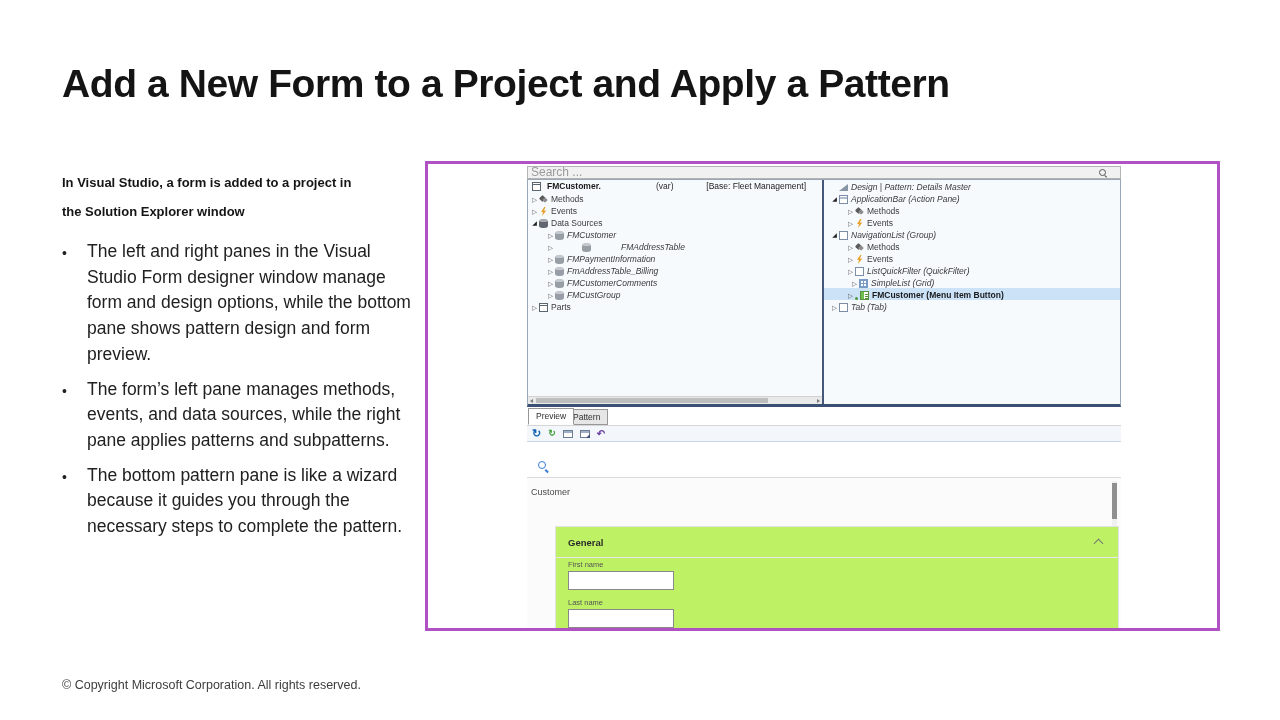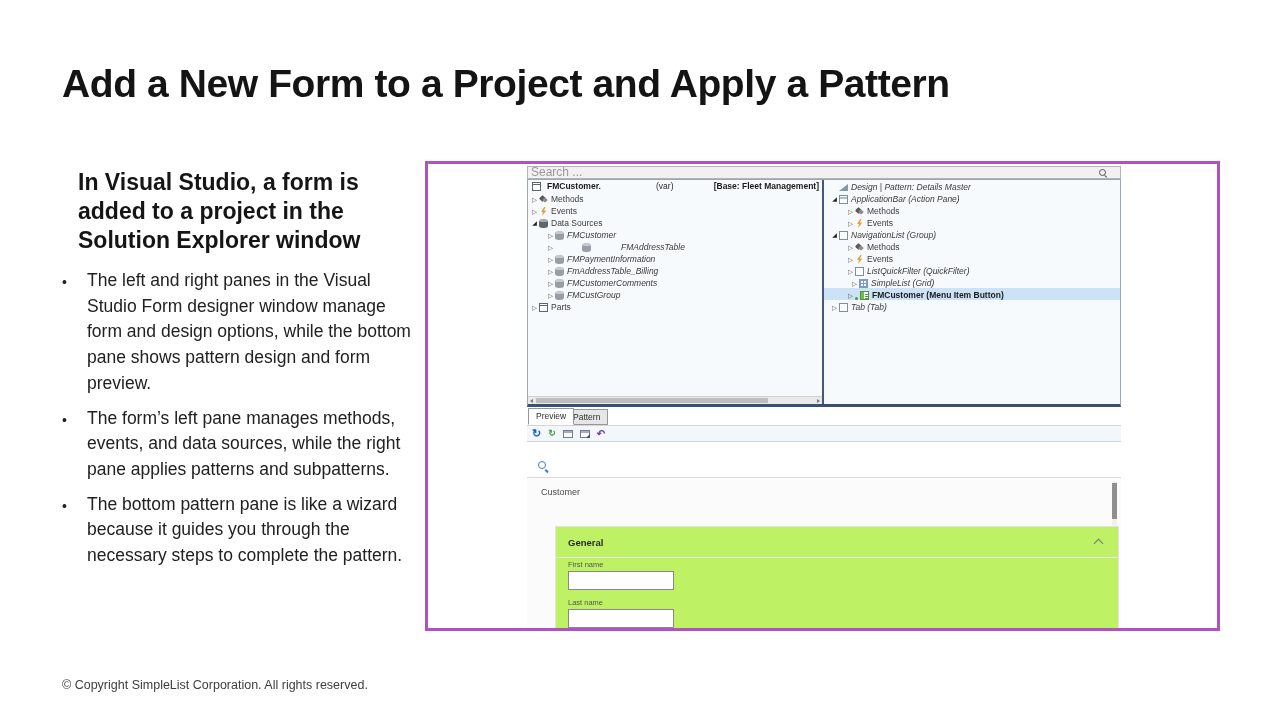--- a/index.html
+++ b/index.html
@@ -3,21 +3,21 @@
 <meta charset="utf-8">
 <style>
   html,body{margin:0;padding:0;}
   body{width:1280px;height:720px;background:#fff;position:relative;overflow:hidden;
        font-family:"Liberation Sans",sans-serif;}
 
   
   .slide-title{position:absolute;left:62px;top:62px;width:1100px;font-size:39px;
     font-weight:bold;color:#141414;letter-spacing:-0.4px;}
   .left-col{position:absolute;left:62px;top:168px;width:356px;}
-  .lead{font-size:23px;font-weight:bold;line-height:29px;color:#151515;width:290px;margin:0 0 13px 16px;}
+  .lead{font-size:13px;font-weight:bold;line-height:29px;color:#151515;width:290px;margin:0 0 13px 0;}
   .bullet{display:flex;font-size:17.5px;line-height:25.7px;color:#212121;margin-bottom:9px;}
   .bullet .dot{flex:none;width:25px;font-size:14px;padding-top:2px;color:#212121;}
   .bullet .btxt{width:326px;}
   .footer{position:absolute;left:62px;top:678px;font-size:12.5px;color:#3d3d3d;}
 
   
   .figure{position:absolute;left:425px;top:161px;width:795px;height:470px;
     box-sizing:border-box;border:3px solid #b052c4;background:#fff;}
   .shot{position:absolute;left:99px;top:2px;width:594px;height:462px;overflow:hidden;
     font-size:8.5px;color:#3a3a3a;background:#fff;}
@@ -45,21 +45,21 @@
   .lbl{margin-left:3px;color:#3a3a3a;}
   .lbl.it{font-style:italic;}
   .lbl.b{font-weight:bold;color:#1a1a1a;}
   .mod-dot{flex:none;width:3px;height:3px;border-radius:50%;background:#4e9a3c;margin-right:2px;}
 
   
   .thead{height:12px;position:relative;}
   .thead .hic{position:absolute;left:4px;top:2px;}
   .hdr-name{position:absolute;left:19px;top:1px;font-weight:bold;color:#1a1a1a;}
   .hdr-var{position:absolute;left:128px;top:1px;color:#2a2a2a;}
-  .hdr-base{position:absolute;right:3px;top:1px;font-weight:bold;color:#1a1a1a;}
+  .hdr-base{position:absolute;right:16px;top:1px;font-weight:normal;color:#1a1a1a;}
 
   
   .ic{flex:none;width:9px;height:9px;position:relative;display:inline-block;}
   .ic-form,.ic-parts{box-sizing:border-box;border:1px solid #5b6770;background:#fff;}
   .ic-form::before,.ic-parts::before{content:"";position:absolute;left:0;right:0;top:1px;height:1px;background:#5b6770;}
   .ic-methods::before{content:"";position:absolute;left:1px;top:1px;width:5px;height:5px;
     background:#5a5a5a;border-radius:1px;transform:rotate(45deg);}
   .ic-methods::after{content:"";position:absolute;left:4px;top:3px;width:4px;height:4px;
     background:#8c8c8c;border-radius:1px;transform:rotate(45deg);}
   .ic-events::before{content:"";position:absolute;left:1px;top:0;width:7px;height:9px;
@@ -113,21 +113,21 @@
 
   .mag-big{position:absolute;left:10px;top:294px;width:11px;height:11px;}
   .mag-big::before{content:"";position:absolute;left:1px;top:1px;width:6px;height:6px;border-radius:50%;
     border:1.4px solid #3a7bd5;}
   .mag-big::after{content:"";position:absolute;left:8.5px;top:8.5px;width:3.5px;height:1.6px;
     background:#3a7bd5;transform:rotate(45deg);transform-origin:0 0;}
 
   
   .preview{position:absolute;left:0;top:311px;width:594px;height:151px;background:#fbfbfb;
     border-top:1px solid #dadada;box-sizing:border-box;}
-  .cust-label{position:absolute;left:14px;top:9px;font-size:9px;color:#4a4a4a;}
+  .cust-label{position:absolute;left:4px;top:9px;font-size:9px;color:#4a4a4a;}
   .vscroll{position:absolute;right:4px;top:3px;width:5px;height:144px;background:#f0f0f0;}
   .vthumb{position:absolute;left:0;top:2px;width:5px;height:36px;background:#8f8f8f;}
   .card{position:absolute;left:28px;top:48px;width:564px;height:103px;background:#bef264;
     box-sizing:border-box;border:1px solid #e2e2e2;border-bottom:none;}
   .card-head{height:30px;border-bottom:1px solid #e8e8e8;position:relative;}
   .card-title{position:absolute;left:12px;top:10px;font-size:9.5px;font-weight:bold;color:#2b2b2b;}
   .chev{position:absolute;right:16px;top:13px;width:6px;height:6px;border-left:1.5px solid #777;
     border-top:1.5px solid #777;transform:rotate(45deg);}
   .fld{position:absolute;left:12px;}
   .fld-label{font-size:7.5px;color:#555;margin-bottom:2px;}
@@ -151,21 +151,21 @@
         <span class="dot">•</span>
         <span class="btxt">The form’s left pane manages methods, events, and data sources, while the right pane applies patterns and subpatterns.</span>
       </div>
       <div class="bullet">
         <span class="dot">•</span>
         <span class="btxt">The bottom pattern pane is like a wizard because it guides you through the necessary steps to complete the pattern.</span>
       </div>
     </div>
 </div>
 
-<div class="footer">© Copyright SimpleList Corporation. All rights reserved.</div>
+<div class="footer">© Copyright Microsoft Corporation. All rights reserved.</div>
 
 <div class="figure">
   <div class="shot">
 
     <div class="searchbar">
       <span>Search ...</span>
       <span class="mag"></span>
     </div>
 
     <div class="panes">

